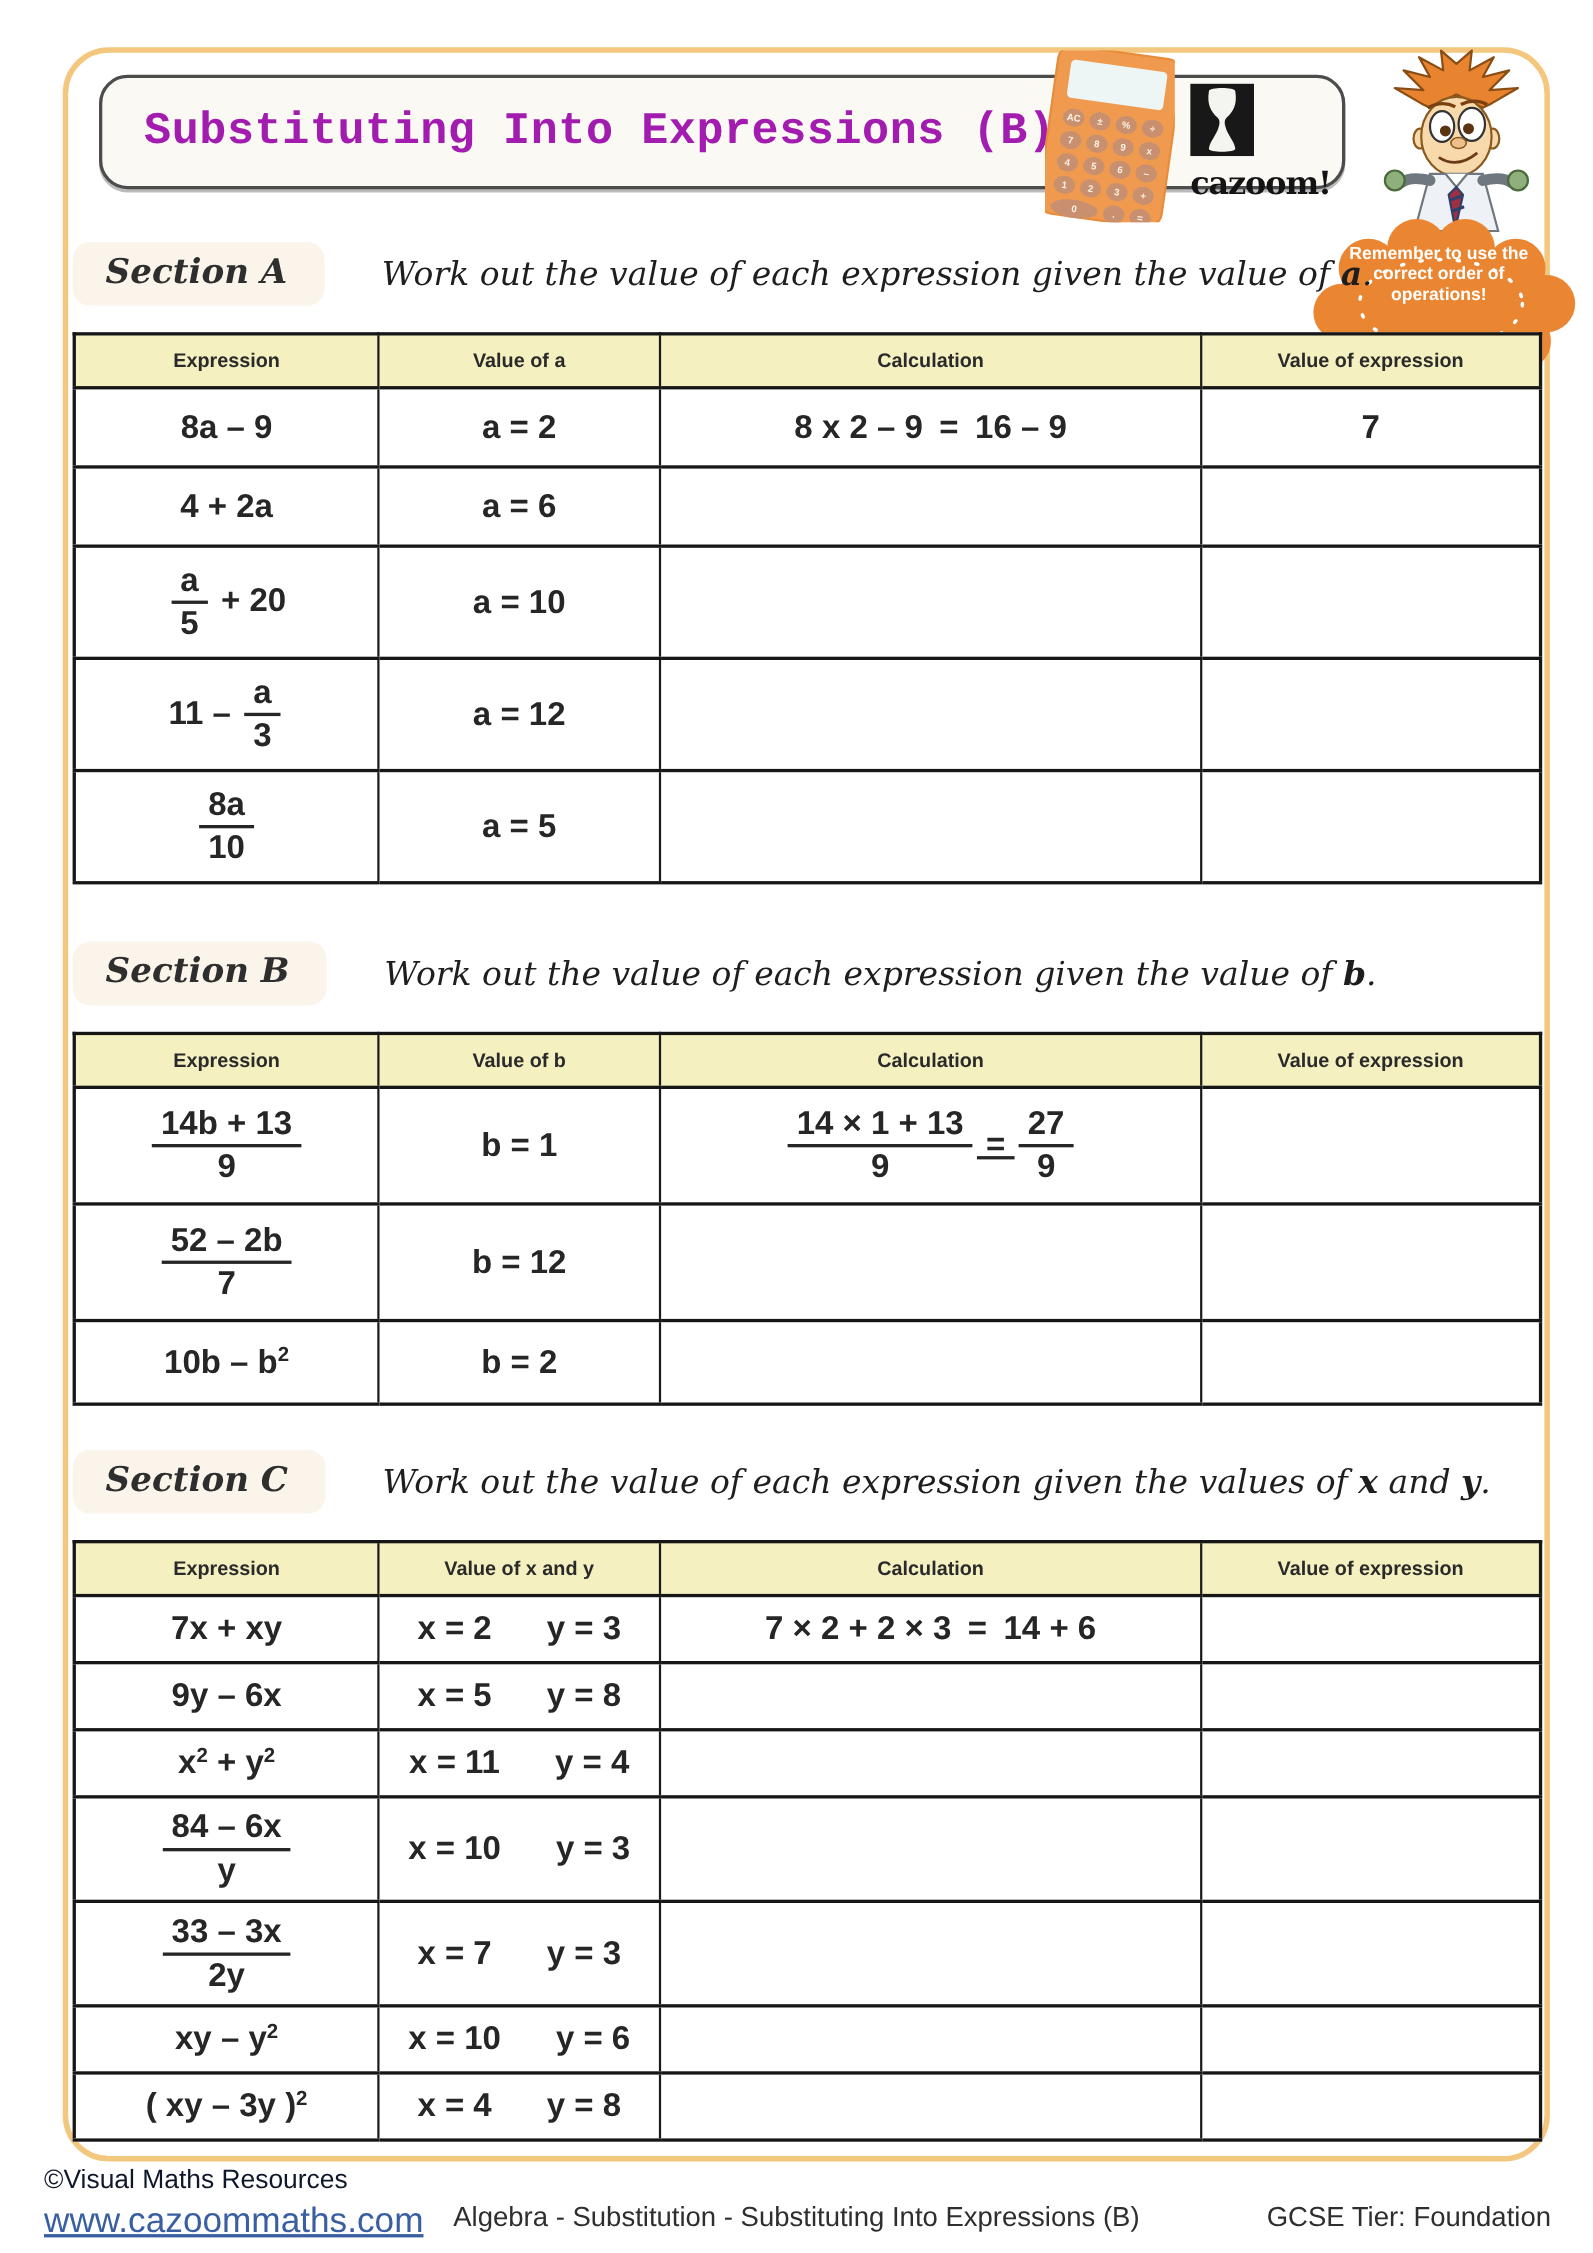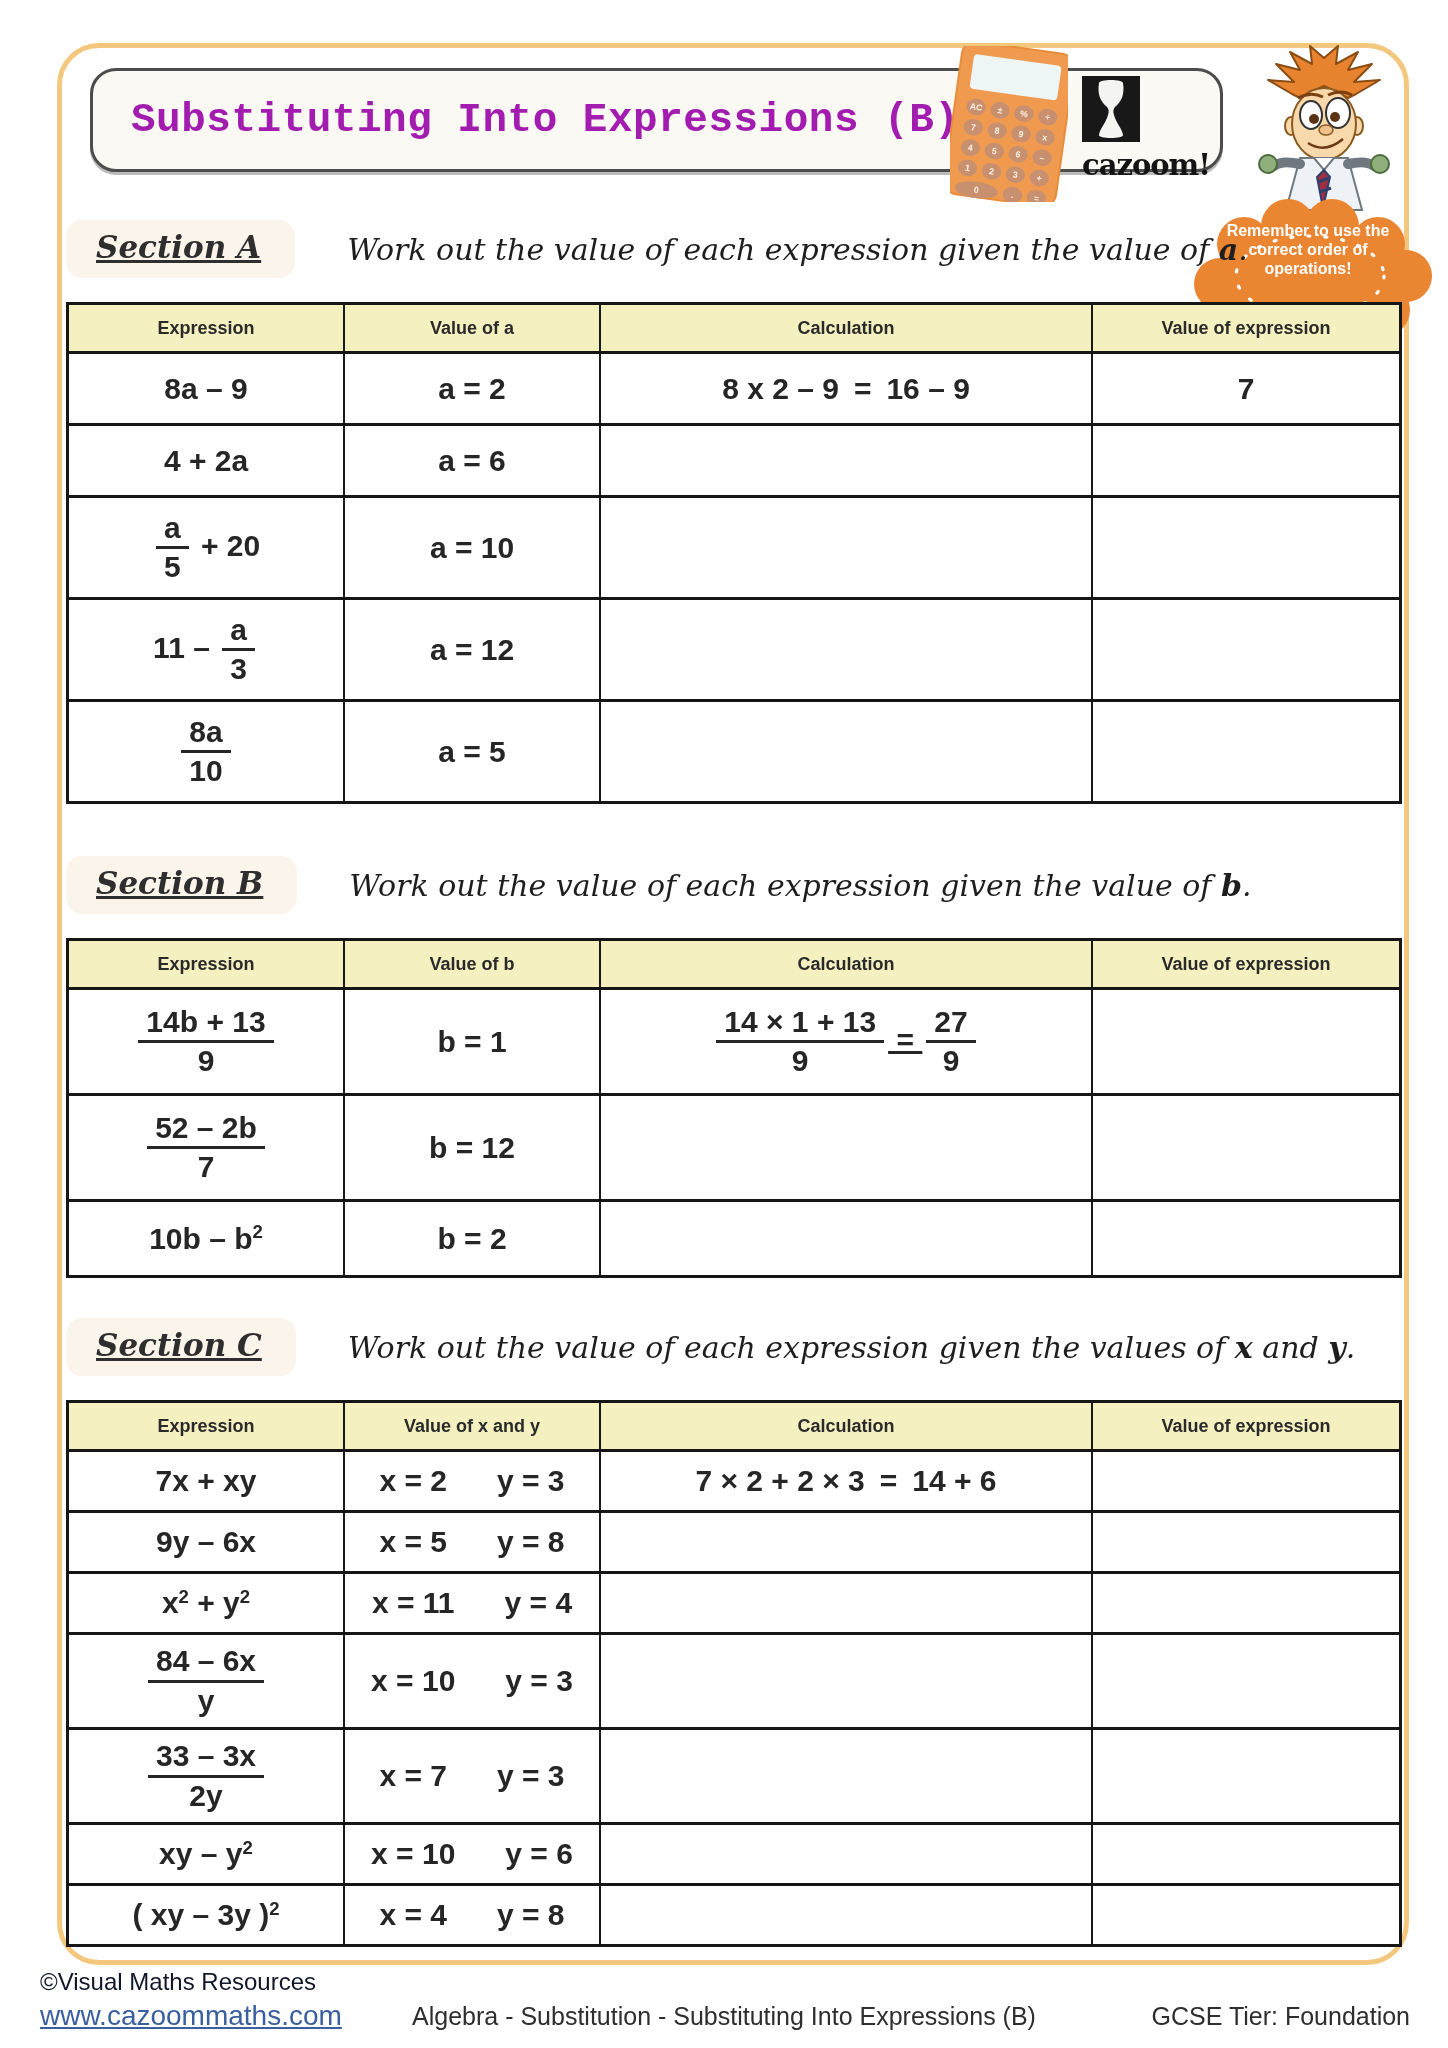--- a/index.html
+++ b/index.html
@@ -28,21 +28,21 @@
   .bubble-text{
     position:absolute;left:26px;top:36px;width:200px;text-align:center;
     color:#ffffff;font-weight:bold;font-size:16px;line-height:1.18;
   }
   
   .content{position:absolute;left:66px;top:220px;width:1316px;}
   .section-head{display:flex;align-items:center;margin-bottom:24px;}
   .section-label{
     display:inline-block;background:#faf4ea;border-radius:16px;
     padding:9px 34px 13px 30px;font-family:"DejaVu Serif",serif;
-    font-style:italic;font-weight:bold;font-size:31px;color:#2e2e2e;text-decoration:underline;
+    font-style:italic;font-weight:bold;font-size:31px;color:#2e2e2e;
   }
   .instruction{
     margin-left:52px;font-family:"DejaVu Serif",serif;font-style:italic;
     font-size:30px;color:#1e1e1e;
   }
   .instruction .bold-var{font-weight:bold;}
   .ftable{border-collapse:collapse;width:1316px;table-layout:fixed;background:#fff;border:3px solid #161616;}
   .ftable th{
     background:#f5f0bf;font-size:18px;font-weight:bold;color:#2a2a2a;
     height:44px;border:2px solid #191919;border-bottom:3px solid #161616;
@@ -65,21 +65,21 @@
   .sec-2 tbody tr.has-frac{height:95px;}
   .tbl-a{margin-bottom:52px;}
   .tbl-b{margin-bottom:40px;}
   .frac{display:inline-flex;flex-direction:column;vertical-align:middle;line-height:1.08;margin:0 4px;}
   .frac .num{border-bottom:3px solid #262626;padding:0 8px 2px;}
   .frac .den{padding-top:2px;}
   .sup{font-size:.62em;position:relative;top:-.55em;}
   .valwrap{display:inline-flex;gap:50px;justify-content:center;}
   
   .footer-copy{position:absolute;left:40px;top:1968px;font-size:24px;color:#0f172a;}
-  .footer-link{position:absolute;left:40px;top:2000px;font-size:28px;color:#3a5fa0;}
+  .footer-link{position:absolute;left:40px;top:2000px;font-size:32px;color:#3a5fa0;}
   .footer-center{position:absolute;left:0;top:2002px;width:100%;text-align:center;font-size:25px;color:#2e2e2e;}
   .footer-right{position:absolute;right:38px;top:2002px;font-size:25px;color:#2e2e2e;}
 </style>
 </head>
 <body>
 
 <div class="page-border"></div>
 
 <div class="title-box">
   <h1>Substituting Into Expressions (B)</h1>

